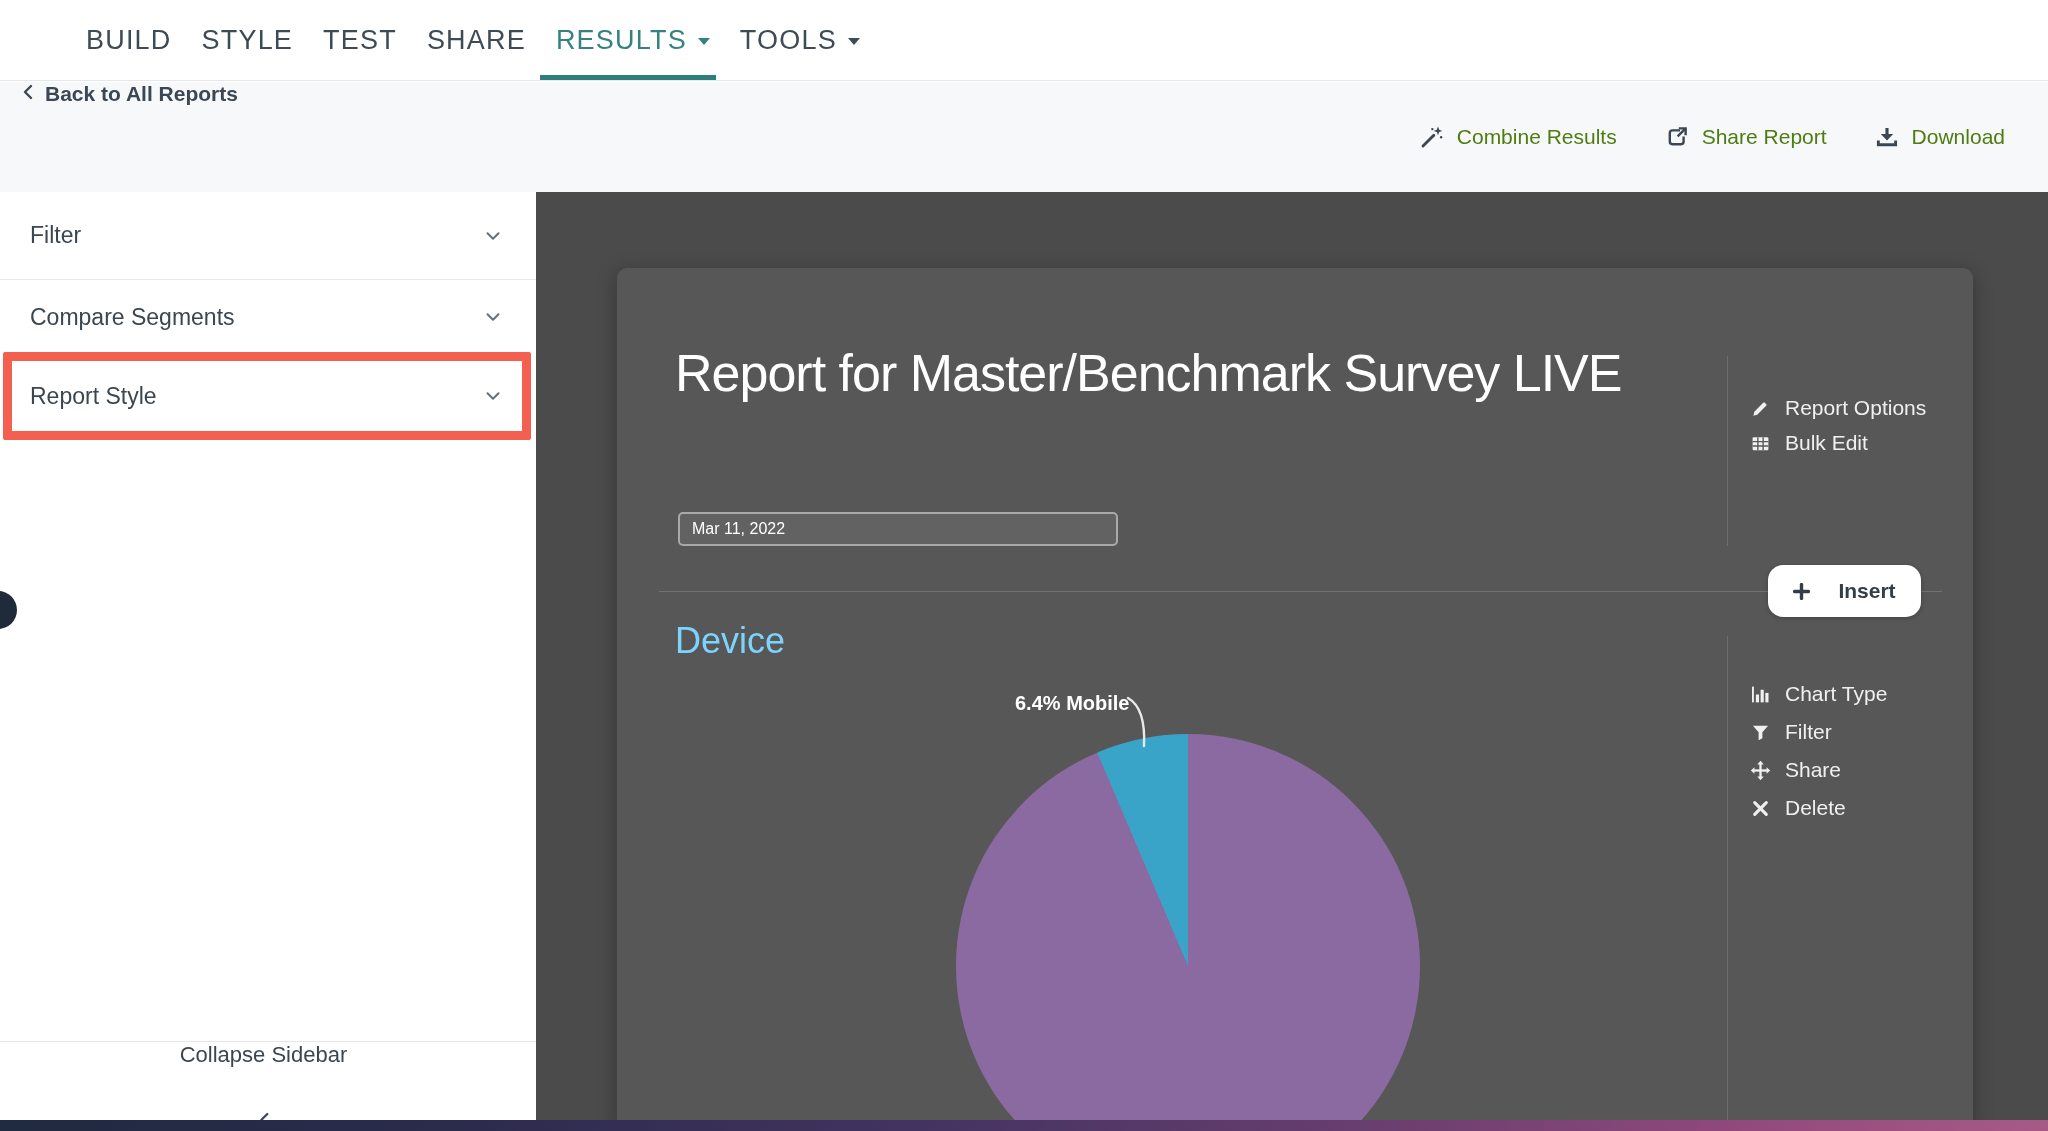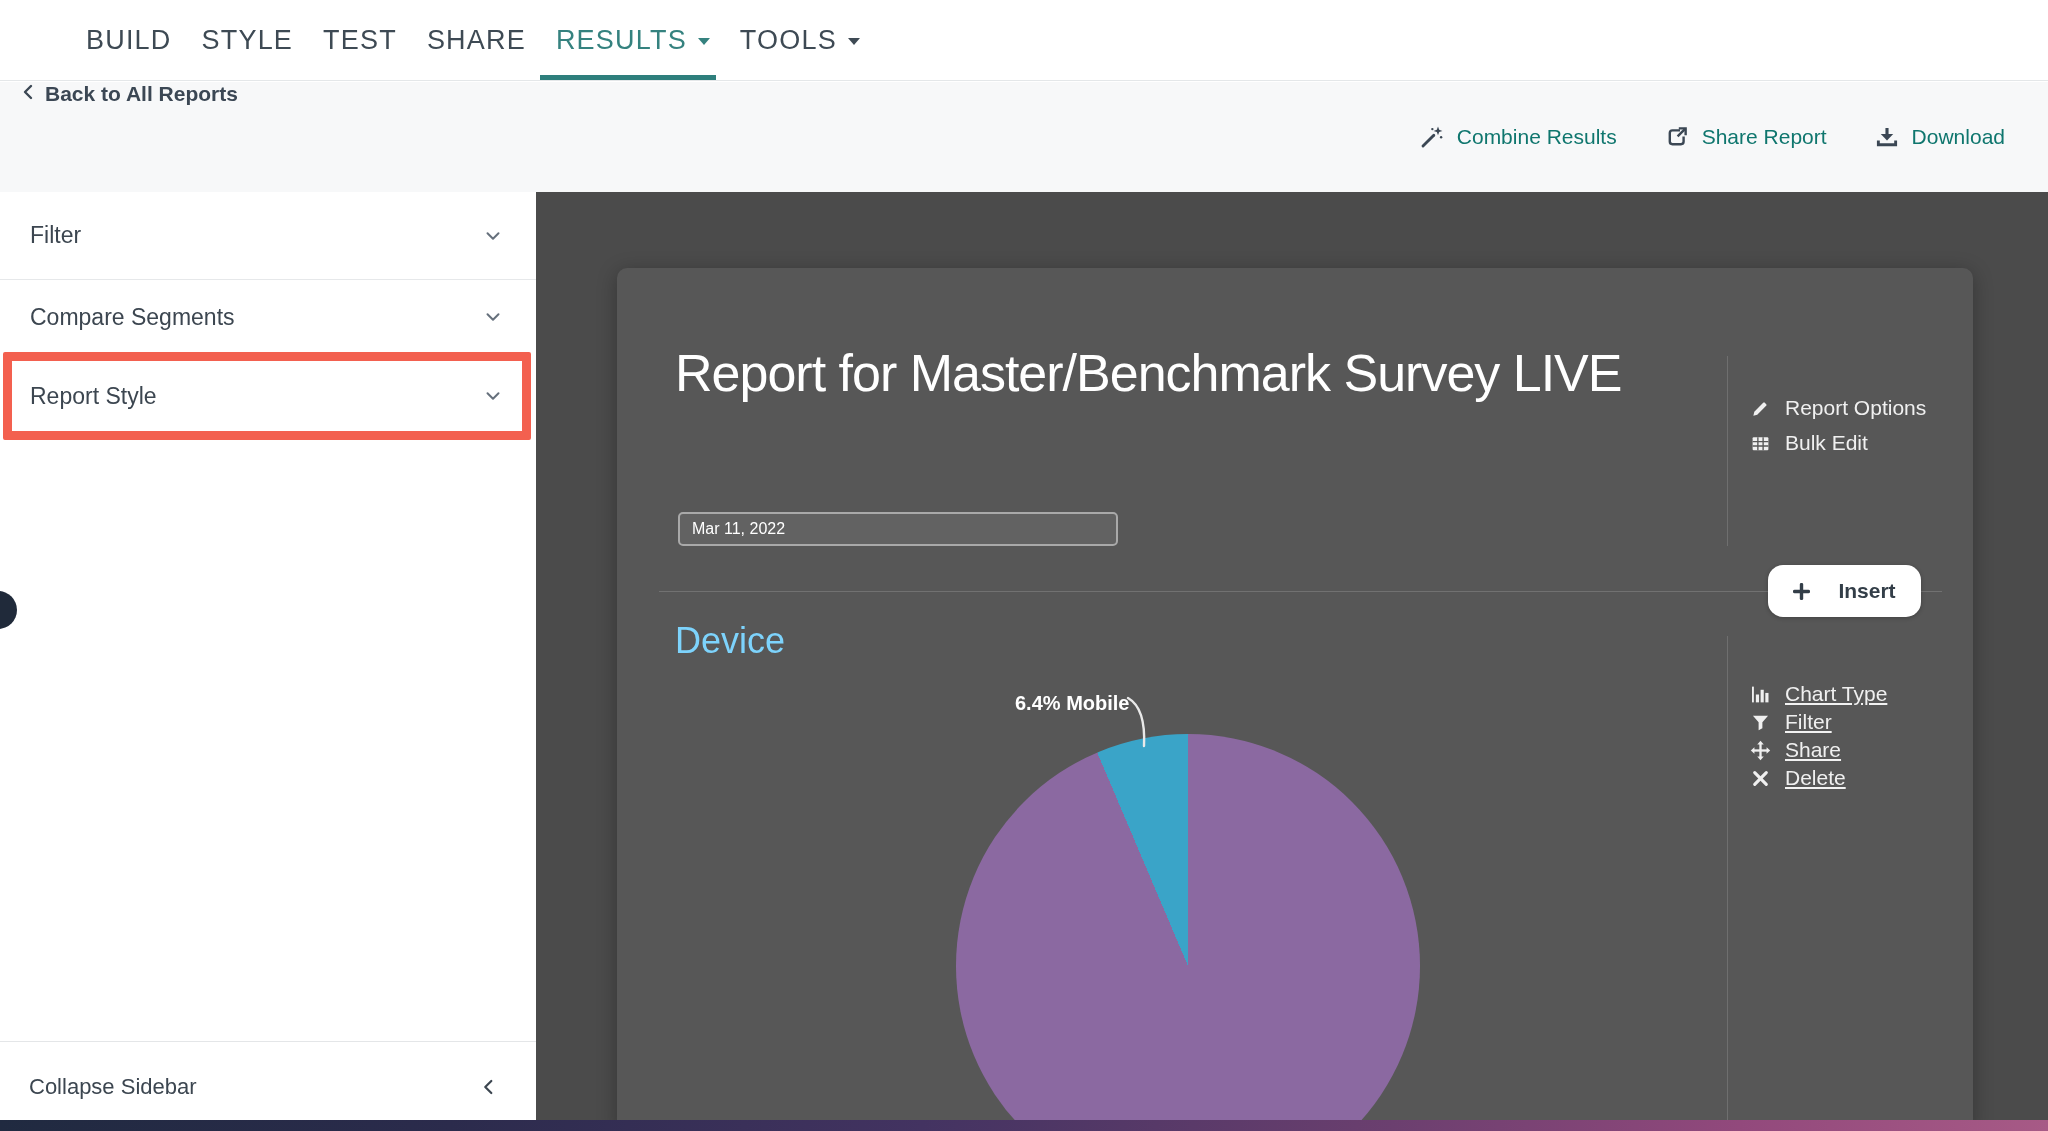--- a/index.html
+++ b/index.html
@@ -14,40 +14,40 @@
   .nav-item.active{color:#35827f;}
   .nav-item.active .underline{position:absolute;left:-16px;right:-6px;bottom:0;height:5px;background:#2e7f7c;}
   .caret{width:0;height:0;border-left:6px solid transparent;border-right:6px solid transparent;
     border-top:7px solid currentColor;margin-top:2px;}
 
   
   .toolbar{position:absolute;left:0;top:82px;width:2048px;height:110px;background:#f7f8f9;}
   .back-link{position:absolute;left:20px;top:0;height:110px;display:flex;gap:9px;
     font-size:21px;font-weight:700;color:#3b4754;cursor:pointer;}
   .toolbar-actions{position:absolute;right:43px;top:0;height:110px;display:flex;align-items:center;gap:48px;}
-  .tb-action{display:flex;align-items:center;gap:13px;font-size:21px;font-weight:500;color:#0f766e;cursor:pointer;}
+  .tb-action{display:flex;align-items:center;gap:13px;font-size:21px;font-weight:500;color:#4d7c0f;cursor:pointer;}
   .tb-action svg{display:block;}
 
   
   .main{position:absolute;left:0;top:192px;width:2048px;height:939px;}
   .backdrop{position:absolute;inset:0;background:#4b4b4b;}
 
   
   .sidebar{position:absolute;left:0;top:0;width:536px;height:939px;background:#ffffff;}
   .side-row{display:flex;align-items:center;justify-content:space-between;padding:0 32px 0 30px;
     font-size:23px;color:#3c4650;cursor:pointer;box-sizing:border-box;}
   .side-row.r1{height:88px;border-bottom:1px solid #e6e8ea;}
   .side-row.r2{height:74px;}
   .side-row.r3{height:84px;}
   .chev{display:block;}
   .annotation-box{position:absolute;left:3px;top:160px;width:510px;height:70px;
     border:9px solid #f3604f;border-radius:2px;pointer-events:none;}
   .collapse-row{position:absolute;left:0;top:849px;width:536px;height:90px;border-top:1px solid #e4e6e8;
     display:flex;align-items:center;justify-content:space-between;padding:0 38px 0 29px;
-    font-size:22px;color:#3c4650;box-sizing:border-box;cursor:pointer;}
+    font-size:22px;color:#3c4650;box-sizing:border-box;cursor:pointer;flex-direction:column;}
 
   .beacon{position:absolute;left:-21px;top:399px;width:38px;height:38px;border-radius:50%;background:#202a3a;}
 
   
   .card{position:absolute;left:617px;top:76px;width:1356px;height:863px;background:#575757;
     border-radius:10px;box-shadow:0 4px 20px rgba(0,0,0,0.30);overflow:hidden;color:#f2f2f2;}
   .report-title{position:absolute;left:58px;top:72px;width:960px;font-size:52px;line-height:66px;
     font-weight:400;letter-spacing:-1px;color:#ffffff;margin:0;}
   .rail{position:absolute;width:1px;background:#6f6f6f;}
   .rail1{left:1110px;top:88px;height:190px;}
@@ -56,21 +56,21 @@
   .menu-row{display:flex;align-items:center;gap:14px;font-size:21px;color:#f0f0f0;cursor:pointer;white-space:nowrap;}
   .menu-row svg{display:block;flex:none;}
   .date-input{position:absolute;left:61px;top:244px;width:412px;height:30px;background:rgba(255,255,255,0.07);
     border:2px solid #a9a9a9;border-radius:5px;color:#ffffff;font-size:16px;padding:0 12px;
     font-family:"Liberation Sans", sans-serif;}
   .card-hr{position:absolute;left:42px;top:323px;width:1283px;height:1px;background:#717171;}
   .insert-btn{position:absolute;left:1151px;top:297px;width:153px;height:52px;background:#ffffff;border:none;
     border-radius:15px;display:flex;align-items:center;justify-content:center;gap:28px;
     font-size:21px;font-weight:600;color:#333e48;cursor:pointer;font-family:"Liberation Sans", sans-serif;box-shadow:0 1px 4px rgba(0,0,0,0.25);}
   .section-title{position:absolute;left:58px;top:352px;margin:0;font-size:36px;font-weight:500;color:#7dd3fc;}
-  .element-menu{position:absolute;left:1133px;top:414px;display:flex;flex-direction:column;gap:4px;text-decoration:underline;}
+  .element-menu{position:absolute;left:1133px;top:414px;display:flex;flex-direction:column;gap:14px;}
   .pie{position:absolute;left:339px;top:466px;width:464px;height:464px;border-radius:50%;}
   .pie-callout{position:absolute;left:398px;top:424px;font-size:20px;font-weight:700;color:#ffffff;white-space:nowrap;}
   .callout-line{position:absolute;left:505px;top:428px;}
 
   
   .bottom-strip{position:absolute;left:0;top:1120px;width:2048px;height:11px;
     background:linear-gradient(90deg,#202a40 0%,#2b2b4c 22%,#433361 45%,#6b3f6f 68%,#92497c 85%,#a75a86 100%);z-index:20;}
 </style>
 </head>
 <body>

